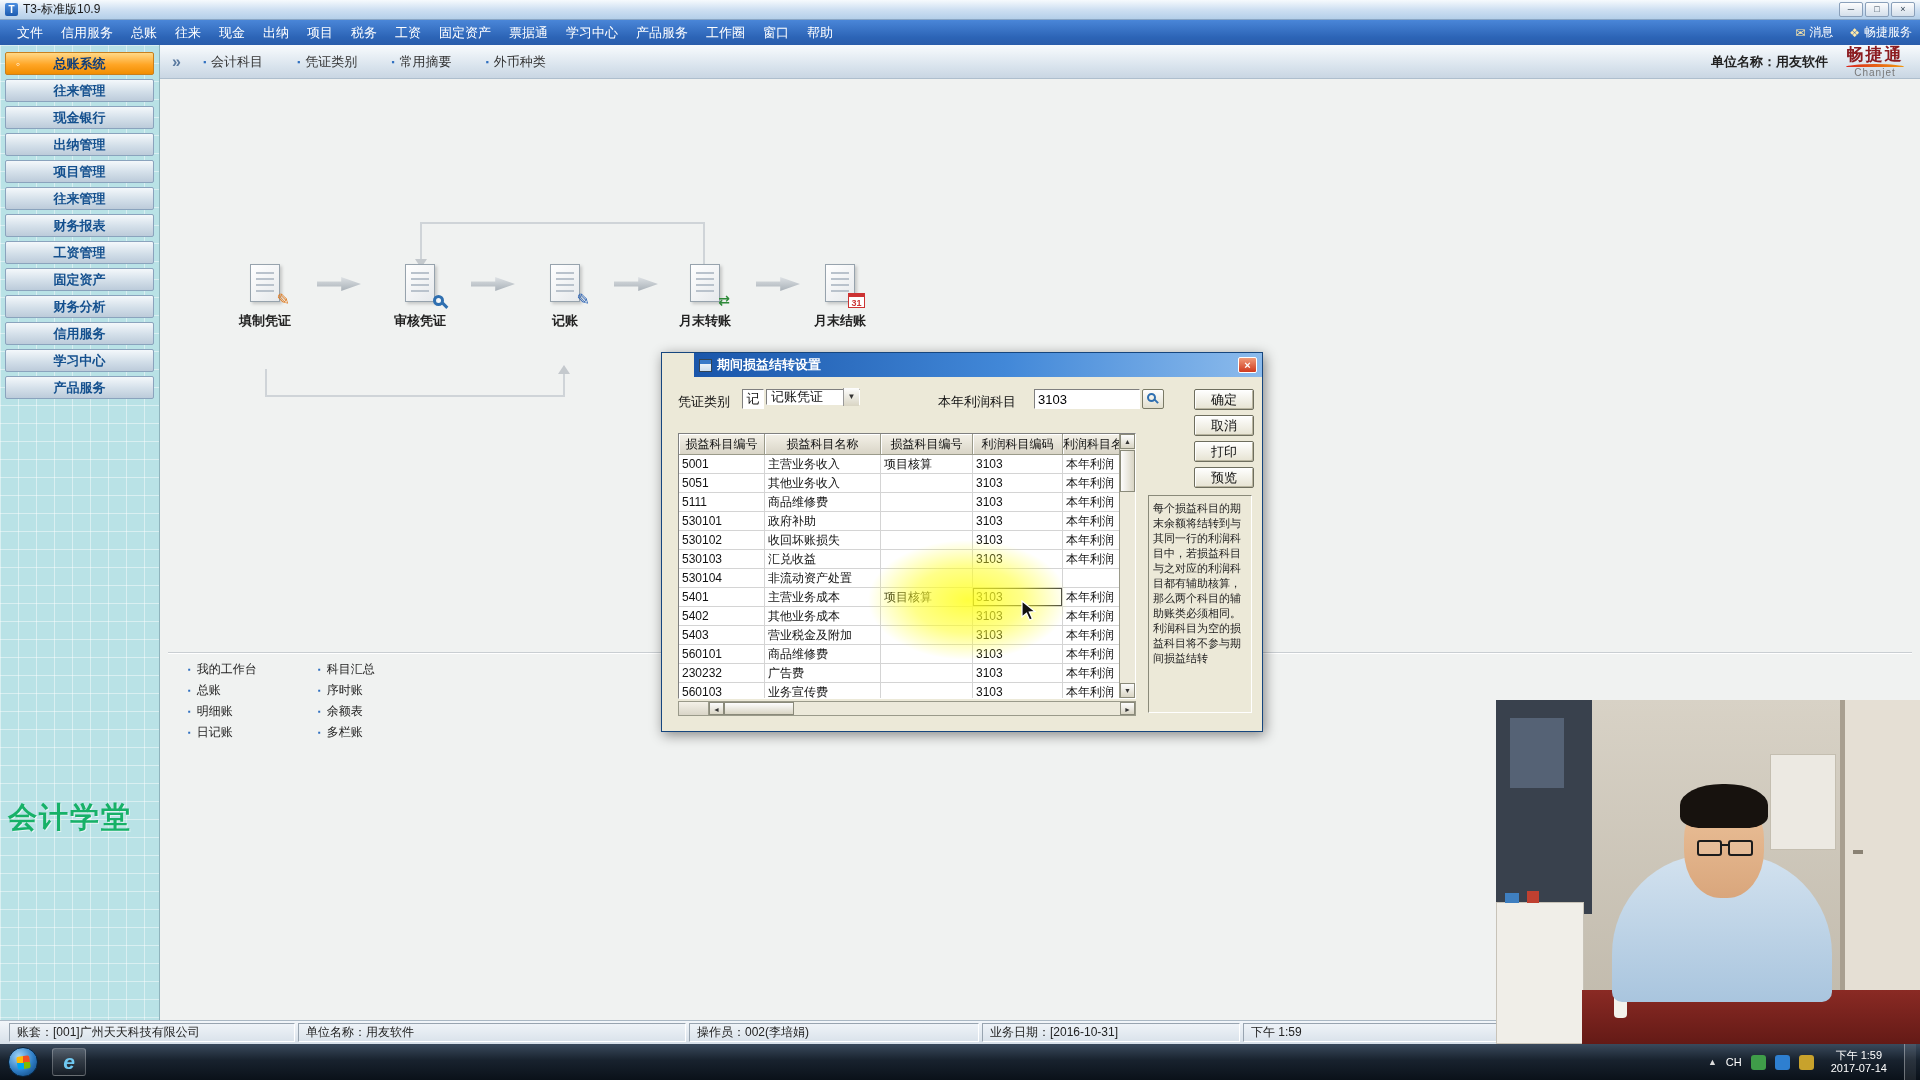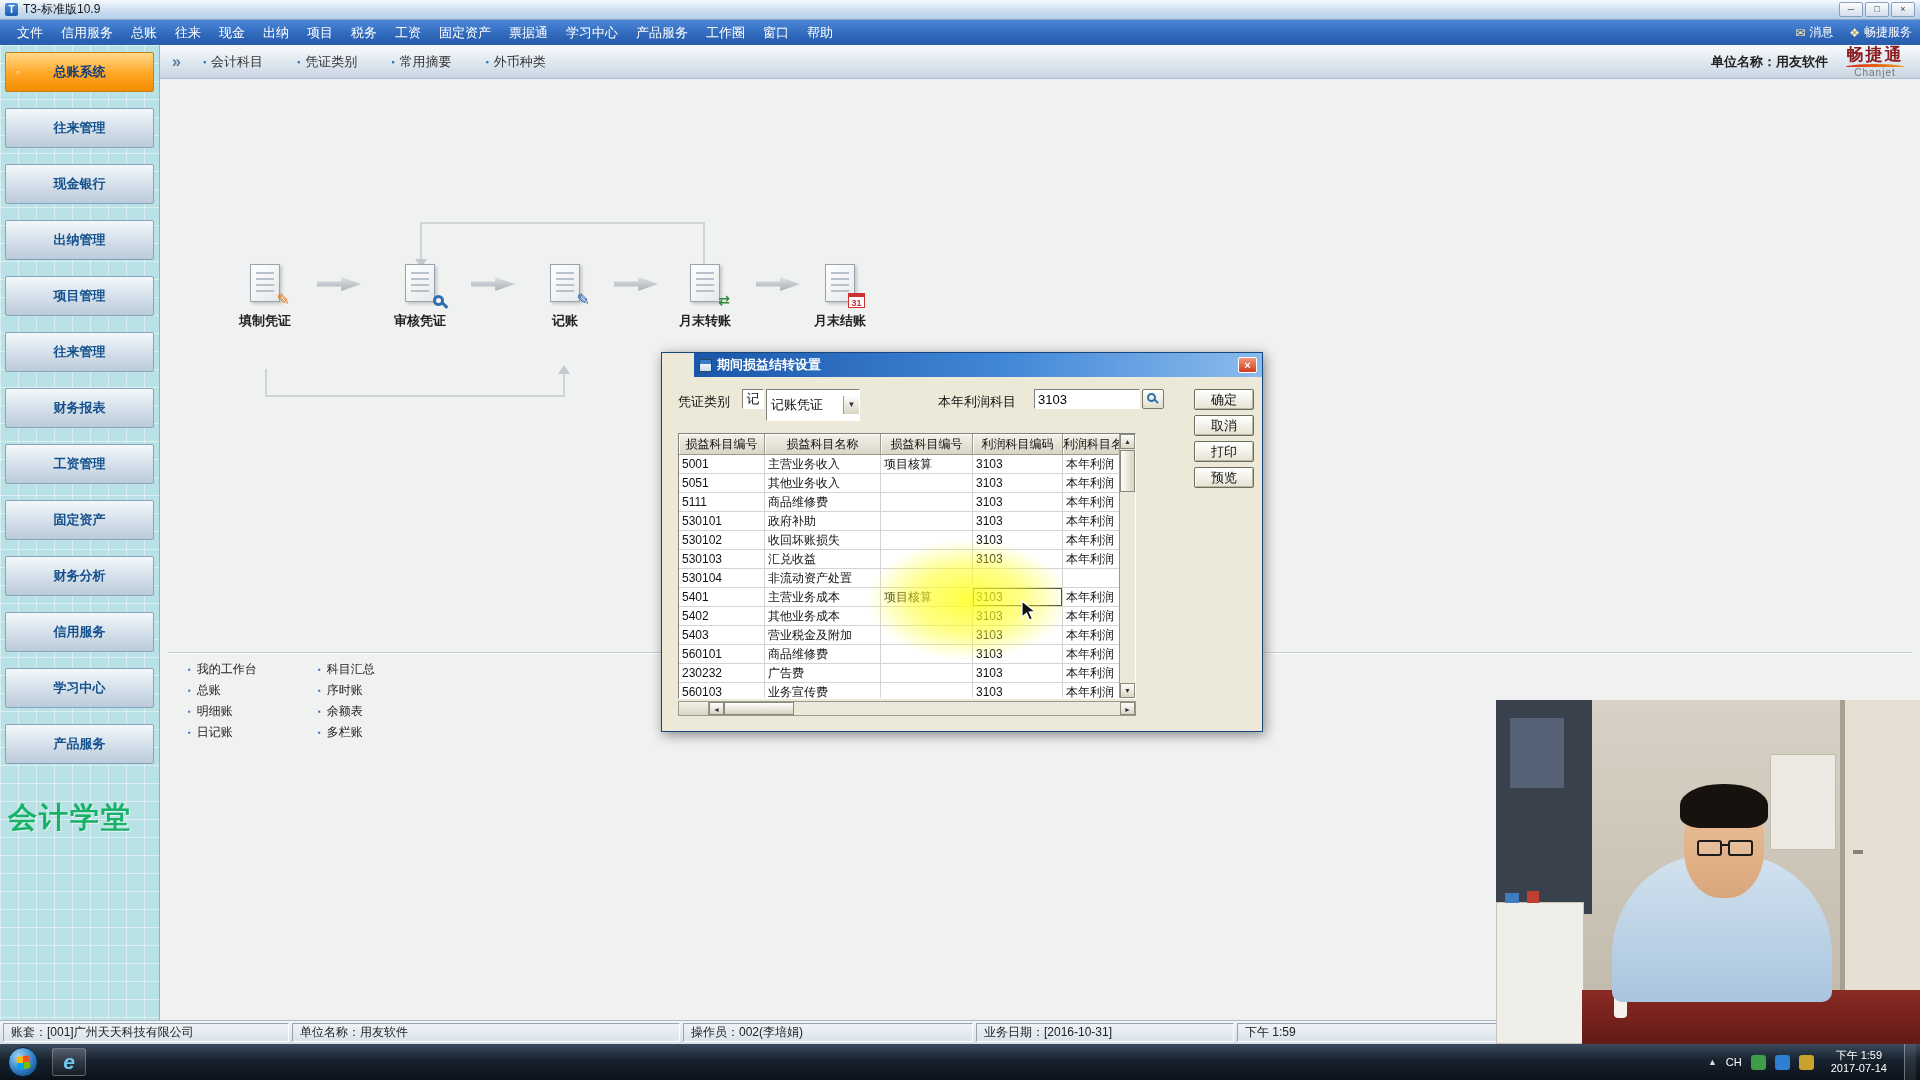--- a/index.html
+++ b/index.html
@@ -45,21 +45,21 @@
     background-image:linear-gradient(rgba(255,255,255,.45) 1px,transparent 1px),
                      linear-gradient(90deg,rgba(255,255,255,.45) 1px,transparent 1px);
     background-size:18px 18px; border-right:1px solid #8fb4bd; z-index:4;}
   .side-top { height:78px; background:#fff; border-bottom:1px solid #a8c2d6; text-align:center; padding-top:6px; }
   .t3-logo { font-size:26px; font-weight:bold; font-style:italic; color:#1d5fc4; line-height:30px;}
   .t3-suffix { font-size:14px; font-weight:bold; font-style:normal; color:#333; }
   .phone-row { display:flex; align-items:center; justify-content:center; gap:6px; margin-top:3px; }
   .phone-ico { color:#2e6fc0; font-size:15px; }
   .phone-num { font-size:15px; font-weight:bold; color:#16406e; }
   .side-menu { padding:7px 5px 0 5px; }
-  .side-item { height:40px; margin-bottom:16px; border:1px solid #8aa3bd; border-radius:2px;
+  .side-item { height:23px; margin-bottom:4px; border:1px solid #8aa3bd; border-radius:2px;
     background:linear-gradient(#f4f8fb,#d3dfe9 55%,#bccbda); display:flex; align-items:center; justify-content:center;
     font-size:13px; font-weight:bold; color:#14508e; cursor:pointer; position:relative;}
   .side-item.active { background:linear-gradient(#ffd988,#ffa626 55%,#f18d00); color:#123f7a; border-color:#c87f1d;}
   .side-item.active::before { content:"◦"; position:absolute; left:10px; color:#fff; font-size:12px; }
   .watermark { position:absolute; left:8px; bottom:182px; font-size:29px; font-weight:bold;
     color:#17b168; letter-spacing:2px; text-shadow:1px 1px 0 rgba(255,255,255,.6);}
 
   
   .main { position:absolute; left:160px; top:79px; right:0; bottom:60px; background:#f0f2f1; }
   .wf-step { position:absolute; width:90px; text-align:center; top:185px; }
@@ -103,21 +103,21 @@
   .dlg-title { height:24px; background:linear-gradient(90deg,#1a56aa,#4288d8 55%,#8cbbec);
     display:flex; align-items:center; padding:0 5px; color:#fff; font-size:13px; font-weight:bold;}
   .dlg-ico { width:13px; height:13px; margin-right:5px; background:linear-gradient(#fff,#cde); border:1px solid #345;
     box-shadow:inset 0 4px 0 #3a7ac8; }
   .dlg-close { margin-left:auto; width:19px; height:16px; background:linear-gradient(#f09a78,#cf3a1e);
     border:1px solid #fff; border-radius:2px; color:#fff; font-size:11px; line-height:14px; text-align:center; font-weight:bold;}
   .dlg-body { position:absolute; left:0; top:24px; right:0; bottom:0; font-size:13px; color:#111; }
   .dlg-label { position:absolute; font-size:13px; color:#111; }
   .sunken { background:#fff; border:1px solid; border-color:#7f7f7f #fff #fff #7f7f7f; font-size:13px; }
   .vt-code { left:80px; top:12px; width:22px; height:20px; text-align:center; line-height:18px; position:absolute;}
-  .vt-select { position:absolute; left:104px; top:12px; width:94px; height:32px; display:flex; align-items:center;}
+  .vt-select { position:absolute; left:104px; top:12px; width:94px; height:16px; display:flex; align-items:center;}
   .vt-select .val { flex:1; padding-left:4px; line-height:18px; }
   .dd-btn { width:16px; height:18px; background:linear-gradient(#fdfdfd,#d9d5c4); border-left:1px solid #999;
     font-size:8px; text-align:center; line-height:18px; color:#333; }
   .profit-input { position:absolute; left:372px; top:12px; width:106px; height:20px; padding:0 3px;
     font-family:inherit; }
   .mag-btn { position:absolute; left:480px; top:12px; width:22px; height:20px;
     background:linear-gradient(#fefefe,#e2dfcd); border:1px solid #7a7a66; border-radius:2px; }
   .mag-btn .mag { position:absolute; left:4px; top:3px; width:9px; height:9px; border:2px solid #2f6fb0; border-radius:50%;}
   .mag-btn .mag::after { content:""; position:absolute; width:2px; height:6px; background:#2f6fb0;
     right:-3px; bottom:-4px; transform:rotate(-45deg);}
@@ -153,21 +153,21 @@
 
   
   .spotlight { position:absolute; left:868px; top:540px; width:200px; height:120px; border-radius:50%;
     background:radial-gradient(closest-side, rgba(255,255,30,.85), rgba(255,255,40,.55) 55%, rgba(255,255,60,0));
     z-index:50; pointer-events:none; }
   .cursor { position:absolute; left:1020px; top:600px; z-index:60; pointer-events:none; }
 
   
   .statusbar { position:absolute; left:0; right:0; bottom:36px; height:24px;
     background:linear-gradient(#f2f6fa,#d7e0e9); border-top:1px solid #aab8c4; display:flex; align-items:stretch;
-    padding:2px 3px; gap:3px; z-index:6;}
+    padding:2px 9px; gap:3px; z-index:6;}
   .seg { border:1px solid; border-color:#98a4b0 #fff #fff #98a4b0; font-size:12px; color:#222;
     display:flex; align-items:center; padding:0 7px; white-space:nowrap; overflow:hidden;}
   .seg1{width:286px;} .seg2{width:388px;} .seg3{width:290px;} .seg4{width:258px;} .seg5{flex:1;}
 
   
   .taskbar { position:absolute; left:0; right:0; bottom:0; height:36px;
     background:linear-gradient(#3a4a5c,#18222e 45%,#0a1119); display:flex; align-items:center; z-index:70;}
   .start-btn { width:30px; height:30px; margin-left:8px; border-radius:50%;
     background:radial-gradient(circle at 35% 30%, #9fd4f7, #2d7cc4 55%, #0b3a6b);
     border:1px solid #06243f; display:flex; align-items:center; justify-content:center; cursor:pointer;}
@@ -545,20 +545,21 @@
 
       <div class="hscroll">
         <div class="h-left"></div>
         <div class="sbtn">◄</div>
         <div class="htrack">
             <div class="hthumb"></div>
           </div>
         <div class="sbtn">►</div>
       </div>
 
+      <div class="note-panel">每个损益科目的期末余额将结转到与其同一行的利润科目中，若损益科目与之对应的利润科目都有辅助核算，那么两个科目的辅助账类必须相同。利润科目为空的损益科目将不参与期间损益结转</div>
     </div>
   </div>
 
   <div class="spotlight"></div>
   <div class="cursor">
     <svg width="22" height="22" viewBox="0 0 22 22">
         <path d="M2 1 L2 17 L6.5 13.2 L9.6 20 L12.4 18.7 L9.3 12 L15 11.6 Z" fill="#111" stroke="#fff" stroke-width="1.2"></path>
       </svg>
   </div>
 

